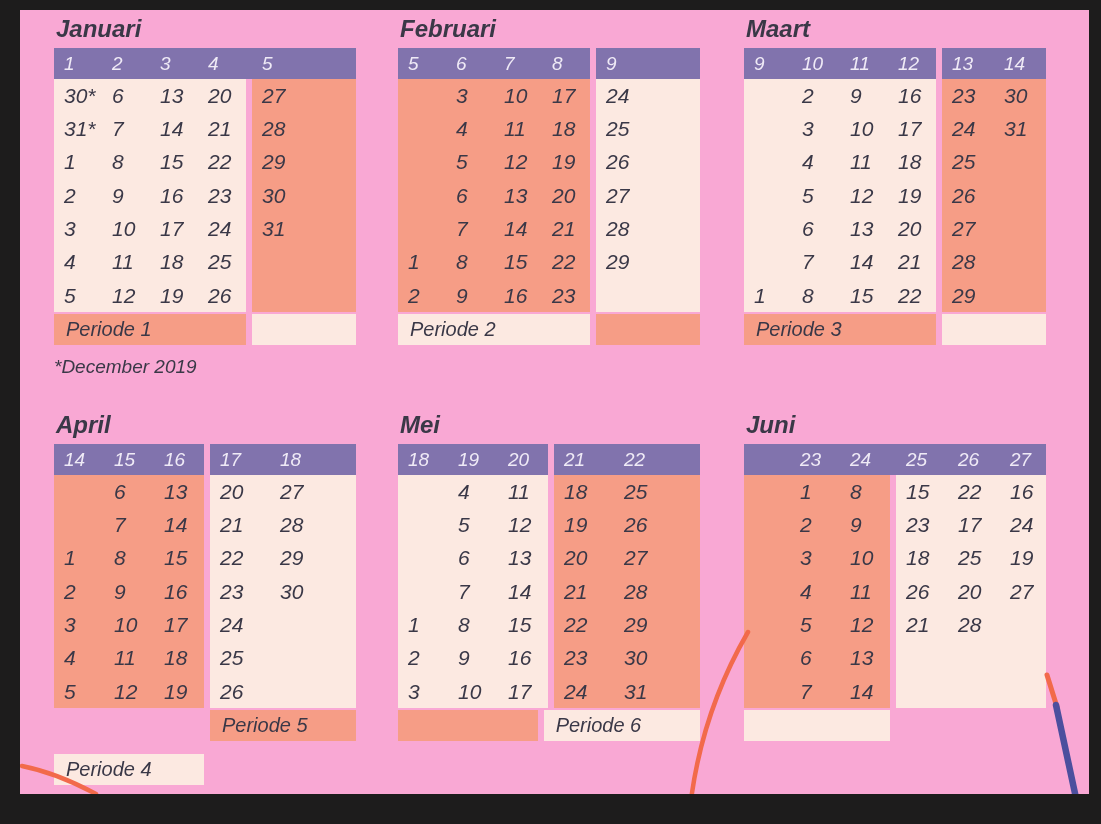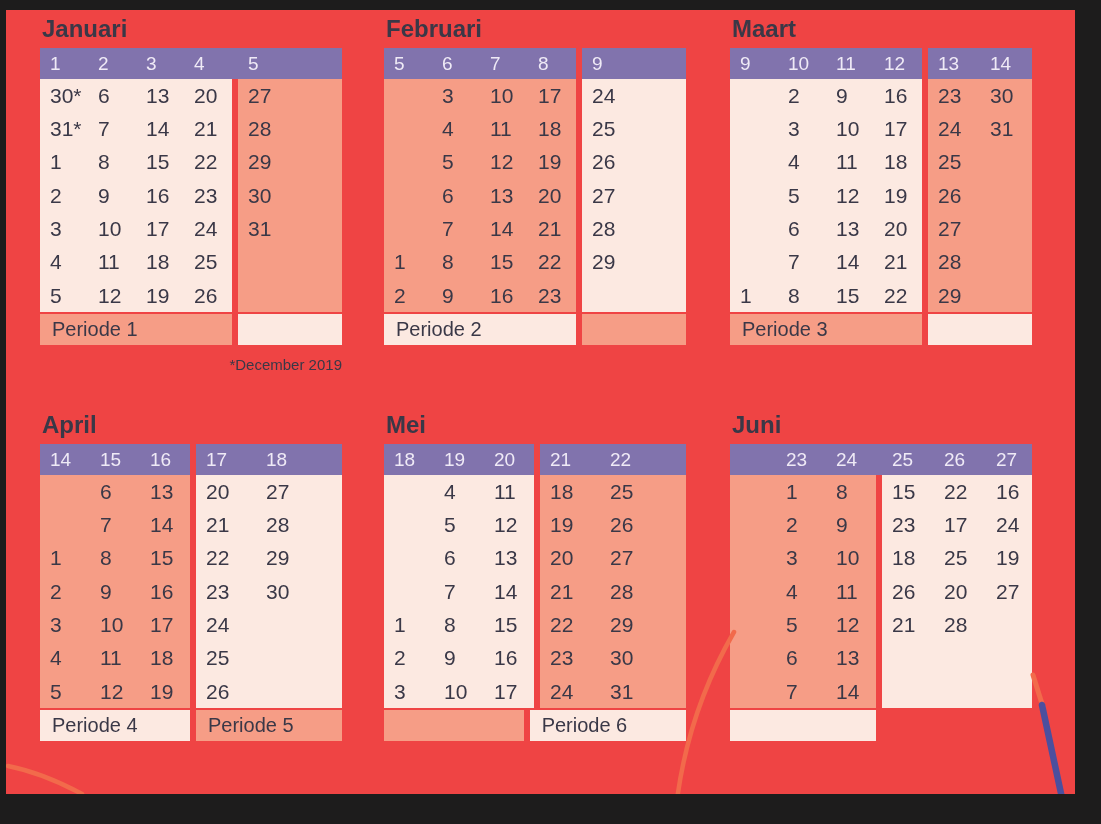--- a/index.html
+++ b/index.html
@@ -2,22 +2,22 @@
 <html><head>
 <meta charset="utf-8">
 <style>
   html,body{margin:0;padding:0;}
   body{
     width:1101px;height:824px;overflow:hidden;position:relative;
     background:#1d1c1c;
     font-family:"Liberation Sans",sans-serif;
   }
   .page{
-    position:absolute;left:6px;top:10px;width:1069px;height:784px;
-    background:#ef4444;overflow:hidden;
+    position:absolute;left:20px;top:10px;width:1069px;height:784px;
+    background:#f9a8d4;overflow:hidden;font-style:italic;
   }
   .month{position:absolute;width:302px;}
   .month h2{
     margin:0 0 6px 2px;font-size:24px;line-height:26px;font-weight:600;
     color:#3a3847;letter-spacing:0px;
   }
   .row{display:flex;gap:6px;}
   .hrow{height:31px;}
   .hrow.cont{background:#8173ad;}
   .hblock{
@@ -33,21 +33,21 @@
   .frow{margin-top:2px;}
   .fblock{
     height:31px;display:flex;align-items:center;
     font-size:20px;color:#3a3847;box-sizing:border-box;
   }
   .fblock span{padding-left:12px;}
   .tone-pink{background:#fce9e1;}
   .tone-salmon{background:#f69d86;}
   .dec-note{
     position:absolute;left:34px;top:346px;width:302px;
-    text-align:right;font-size:15px;color:#3a3847;
+    font-size:19px;color:#3a3847;
   }
   .decor{position:absolute;left:0;top:0;pointer-events:none;}
 </style>
 </head>
 <body>
 
 <div class="page">
 
   <section class="month" style="left:34px;top:6px">
     <h2>Januari</h2>
@@ -304,21 +304,21 @@
             <span>30</span>
             <span>24</span>
             <span></span>
             <span>25</span>
             <span></span>
             <span>26</span>
             <span></span>
           </div>
         </div>
         <div class="row frow">
-          <div class="fblock tone-pink" style="width: 150px;">
+          <div class="fblock tone-pink" style="width: 150px; margin-top: 44px;">
             <span>Periode 4</span>
           </div>
           <div class="fblock tone-salmon" style="width: 146px;">
             <span>Periode 5</span>
           </div>
         </div>
       </div>
   </section>
 
   <section class="month" style="left:378px;top:402px">

